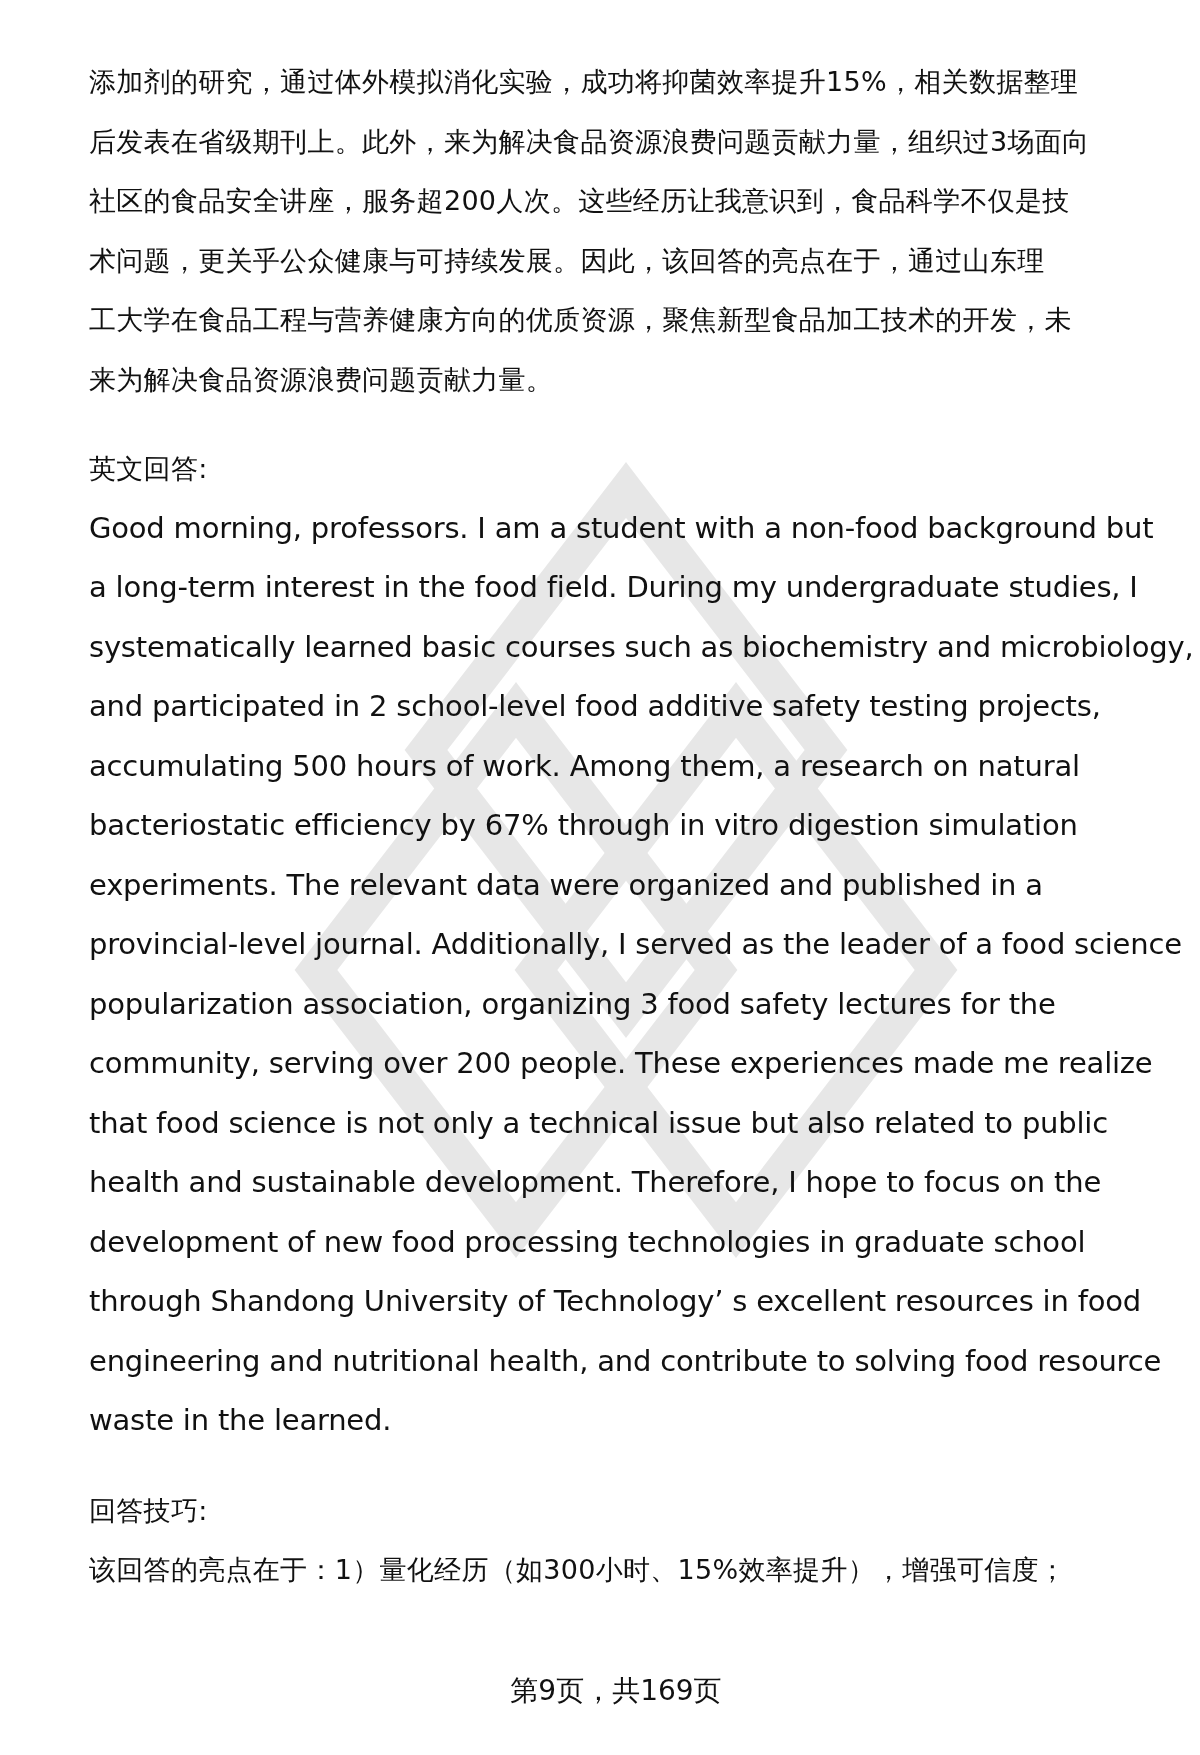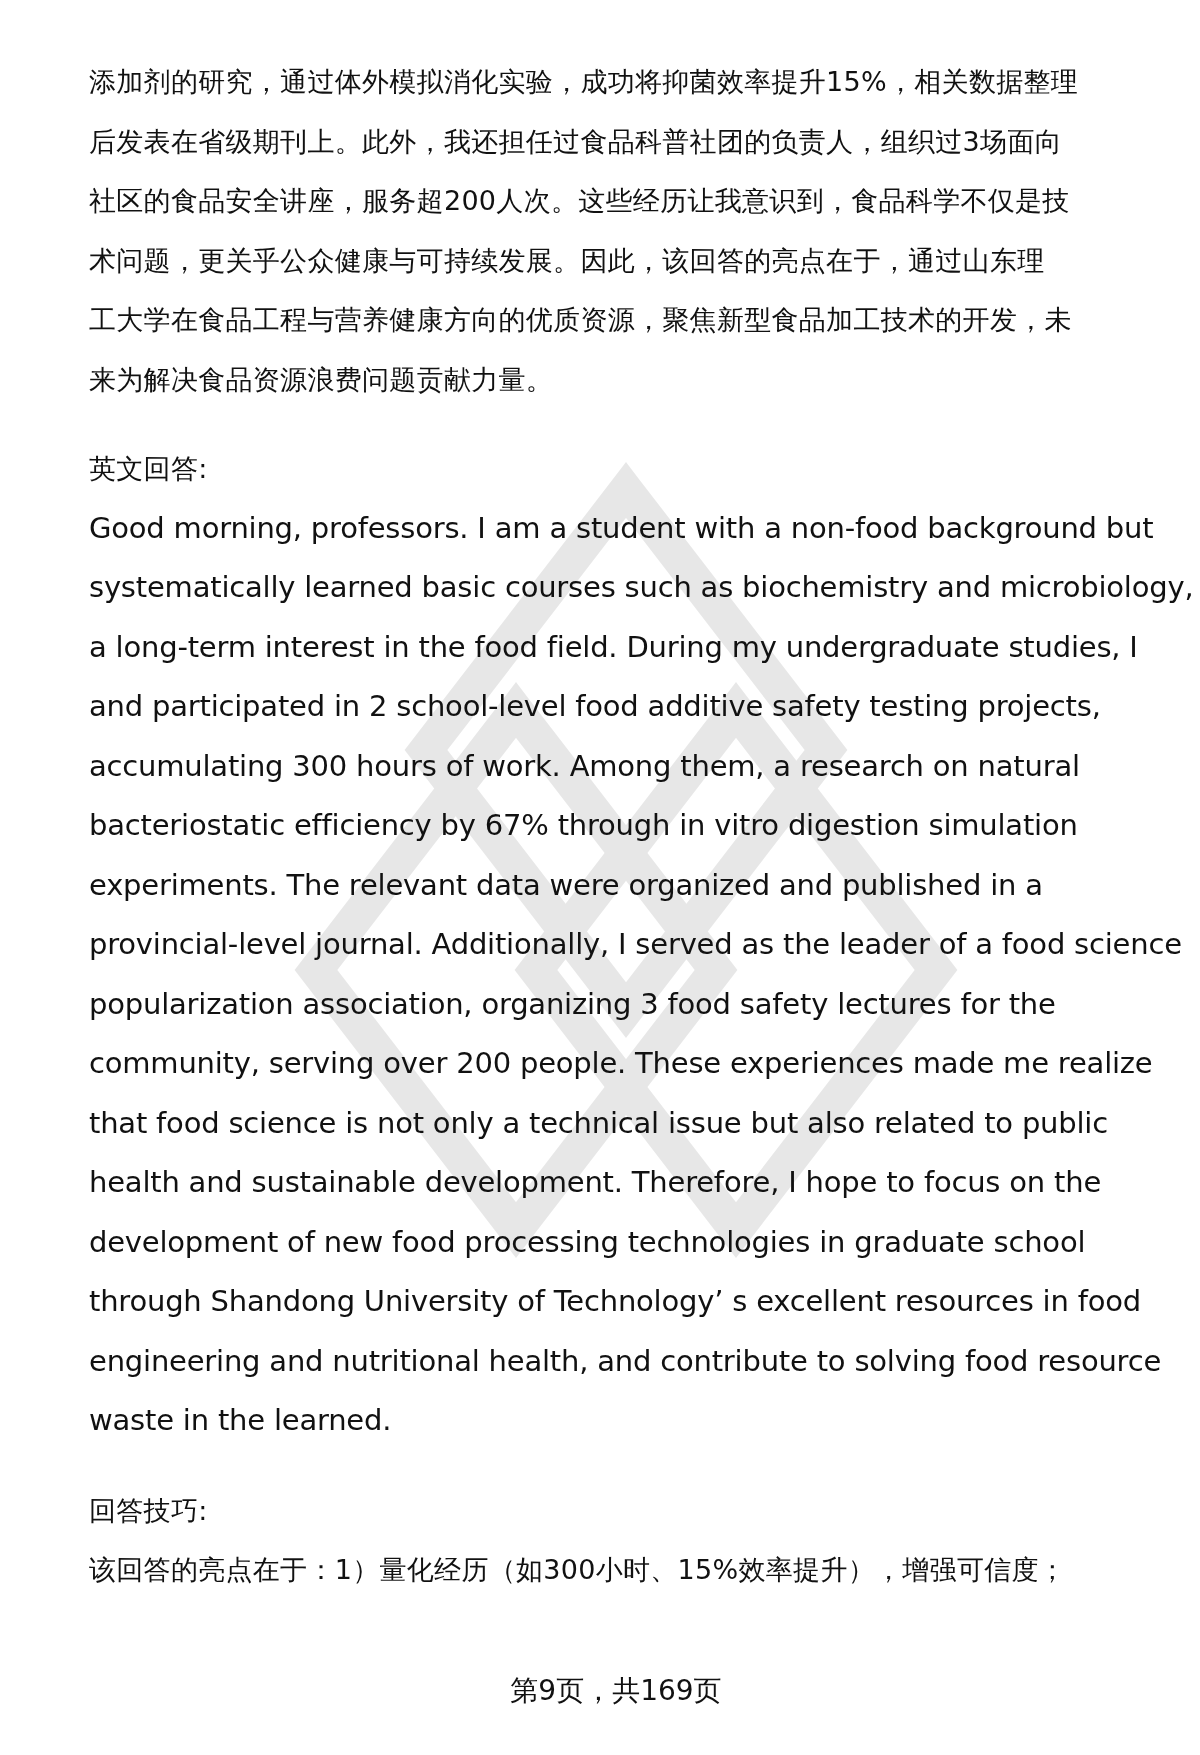--- a/index.html
+++ b/index.html
@@ -26,37 +26,37 @@
       <path d="M360 40 L560 300 L360 560 L160 300 Z"></path>
       <path d="M250 260 L450 520 L250 780 L50 520 Z"></path>
       <path d="M470 260 L670 520 L470 780 L270 520 Z"></path>
     </g>
   </svg>
 
   <div class="content">
 
     <div class="block">
       <div class="line">添加剂的研究，通过体外模拟消化实验，成功将抑菌效率提升15%，相关数据整理</div>
-      <div class="line">后发表在省级期刊上。此外，我还担任过食品科普社团的负责人，组织过3场面向</div>
+      <div class="line">后发表在省级期刊上。此外，来为解决食品资源浪费问题贡献力量，组织过3场面向</div>
       <div class="line">社区的食品安全讲座，服务超200人次。这些经历让我意识到，食品科学不仅是技</div>
       <div class="line">术问题，更关乎公众健康与可持续发展。因此，该回答的亮点在于，通过山东理</div>
       <div class="line">工大学在食品工程与营养健康方向的优质资源，聚焦新型食品加工技术的开发，未</div>
       <div class="line">来为解决食品资源浪费问题贡献力量。</div>
     </div>
 
     <div class="gap"></div>
 
     <div class="line">英文回答:</div>
 
     <div class="block en">
       <div class="line">Good morning, professors. I am a student with a non-food background but</div>
+      <div class="line">a long-term interest in the food field. During my undergraduate studies, I</div>
       <div class="line">systematically learned basic courses such as biochemistry and microbiology,</div>
-      <div class="line">a long-term interest in the food field. During my undergraduate studies, I</div>
       <div class="line">and participated in 2 school-level food additive safety testing projects,</div>
-      <div class="line">accumulating 300 hours of work. Among them, a research on natural</div>
+      <div class="line">accumulating 500 hours of work. Among them, a research on natural</div>
       <div class="line">bacteriostatic efficiency by 67% through in vitro digestion simulation</div>
       <div class="line">experiments. The relevant data were organized and published in a</div>
       <div class="line">provincial-level journal. Additionally, I served as the leader of a food science</div>
       <div class="line">popularization association, organizing 3 food safety lectures for the</div>
       <div class="line">community, serving over 200 people. These experiences made me realize</div>
       <div class="line">that food science is not only a technical issue but also related to public</div>
       <div class="line">health and sustainable development. Therefore, I hope to focus on the</div>
       <div class="line">development of new food processing technologies in graduate school</div>
       <div class="line">through Shandong University of Technology’ s excellent resources in food</div>
       <div class="line">engineering and nutritional health, and contribute to solving food resource</div>

